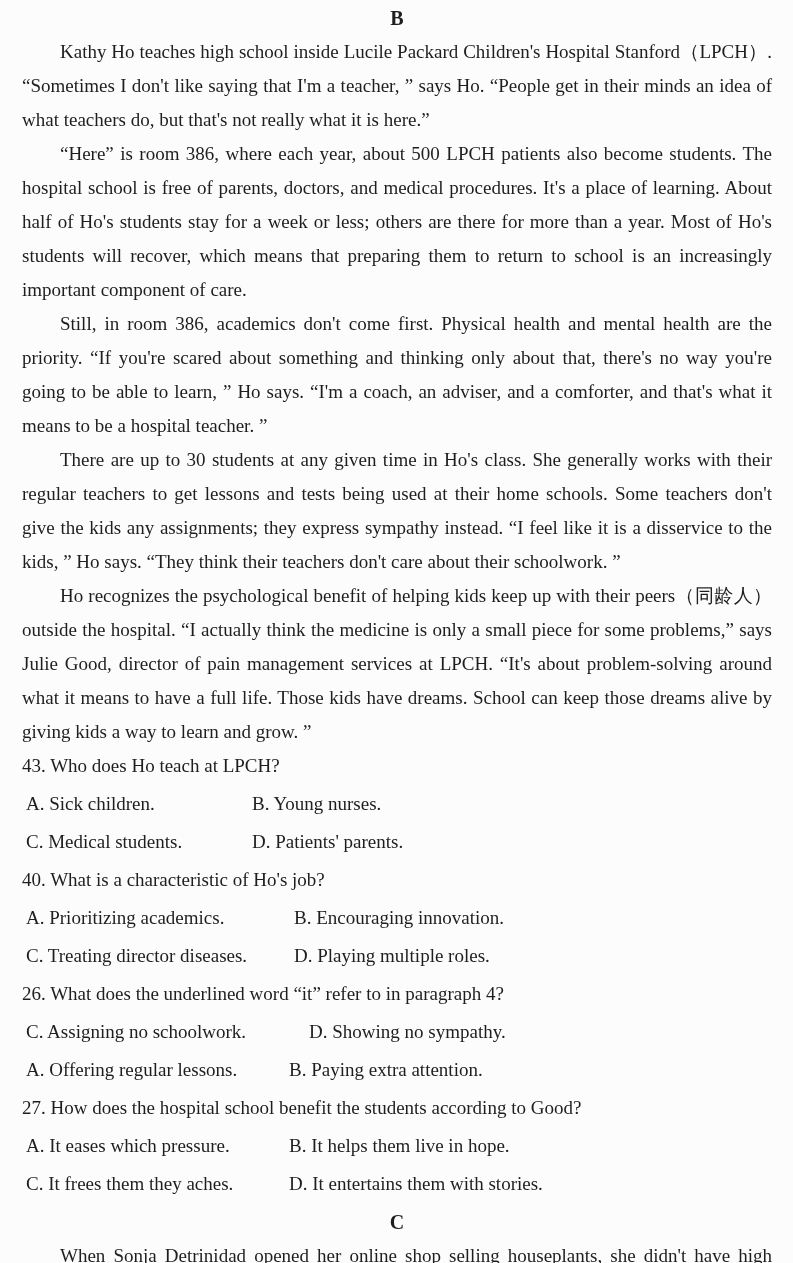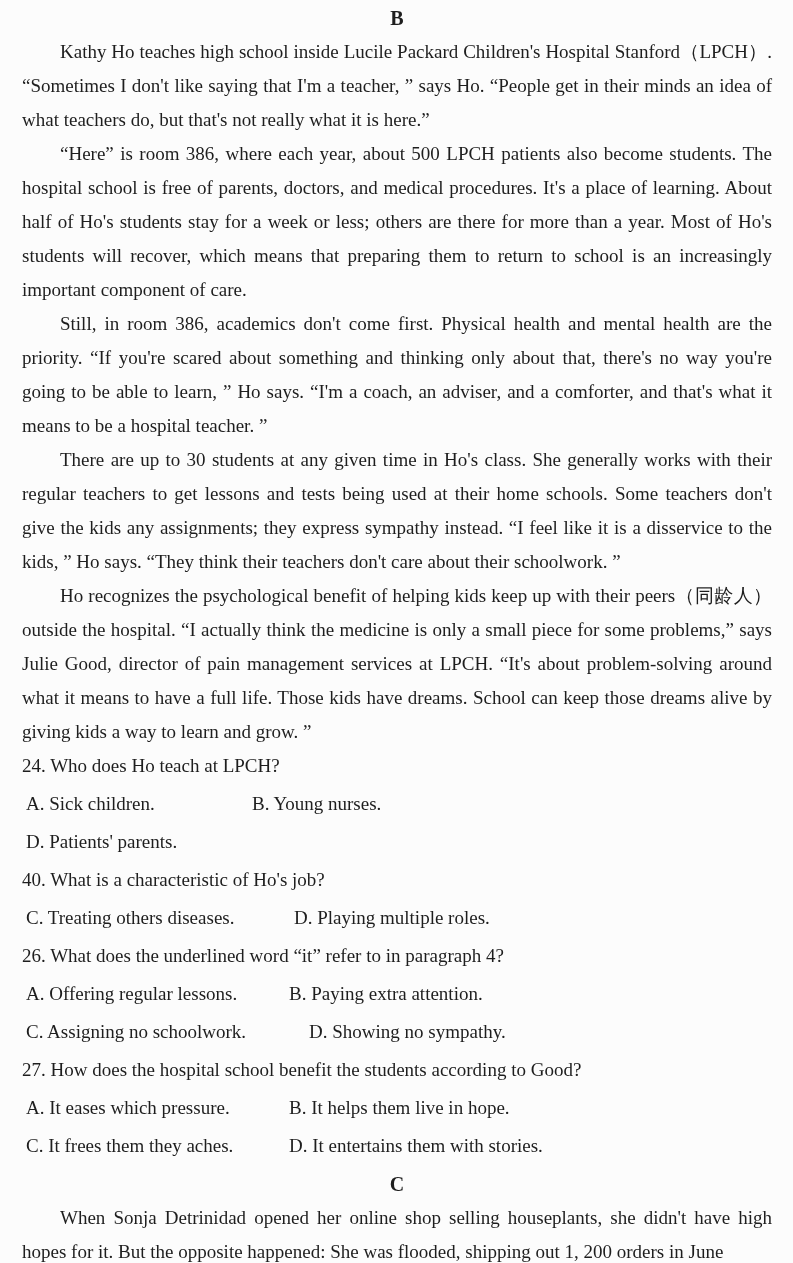--- a/index.html
+++ b/index.html
@@ -43,47 +43,52 @@
 
   <div class="sec-head">B</div>
 
   <p class="para">Kathy Ho teaches high school inside Lucile Packard Children's Hospital Stanford（LPCH）. “Sometimes I don't like saying that I'm a teacher, ” says Ho. “People get in their minds an idea of what teachers do, but that's not really what it is here.”</p>
   <p class="para">“Here” is room 386, where each year, about 500 LPCH patients also become students. The hospital school is free of parents, doctors, and medical procedures. It's a place of learning. About half of Ho's students stay for a week or less; others are there for more than a year. Most of Ho's students will recover, which means that preparing them to return to school is an increasingly important component of care.</p>
   <p class="para">Still, in room 386, academics don't come first. Physical health and mental health are the priority. “If you're scared about something and thinking only about that, there's no way you're going to be able to learn, ” Ho says. “I'm a coach, an adviser, and a comforter, and that's what it means to be a hospital teacher. ”</p>
   <p class="para"><span>There are up to 30 students at any given time in Ho's class. She generally works with their regular teachers to get lessons and tests being used at their home schools. Some teachers don't give the kids any assignments; they express sympathy instead. “I feel like </span><span class="u">it</span><span> is a disservice to the kids, ” Ho says. “They think their teachers don't care about their schoolwork. ”</span></p>
   <p class="para">Ho recognizes the psychological benefit of helping kids keep up with their peers（同龄人）outside the hospital. “I actually think the medicine is only a small piece for some problems,” says Julie Good, director of pain management services at LPCH. “It's about problem-solving around what it means to have a full life. Those kids have dreams. School can keep those dreams alive by giving kids a way to learn and grow. ”</p>
 
   <div>
-    <p class="q-stem">24. Who does Ho teach at LPCH?</p>
+    <p class="q-stem">43. Who does Ho teach at LPCH?</p>
     <p class="opt-row">
       <span class="opt-left c226">A. Sick children.</span>
       <span>B. Young nurses.</span>
     </p>
     <p class="opt-row">
+      <span class="opt-left c226">C. Medical students.</span>
       <span>D. Patients' parents.</span>
     </p>
   </div>
 
   <div>
     <p class="q-stem">40. What is a characteristic of Ho's job?</p>
     <p class="opt-row">
-      <span class="opt-left c268">C. Treating others diseases.</span>
+      <span class="opt-left c268">A. Prioritizing academics.</span>
+      <span>B. Encouraging innovation.</span>
+    </p>
+    <p class="opt-row">
+      <span class="opt-left c268">C. Treating director diseases.</span>
       <span>D. Playing multiple roles.</span>
     </p>
   </div>
 
   <div>
     <p class="q-stem">26. What does the underlined word “it” refer to in paragraph 4?</p>
     <p class="opt-row">
+      <span class="opt-left c283">C. Assigning no schoolwork.</span>
+      <span>D. Showing no sympathy.</span>
+    </p>
+    <p class="opt-row">
       <span class="opt-left c263">A. Offering regular lessons.</span>
       <span>B. Paying extra attention.</span>
-    </p>
-    <p class="opt-row">
-      <span class="opt-left c283">C. Assigning no schoolwork.</span>
-      <span>D. Showing no sympathy.</span>
     </p>
   </div>
 
   <div>
     <p class="q-stem">27. How does the hospital school benefit the students according to Good?</p>
     <p class="opt-row">
       <span class="opt-left c263">A. It eases which pressure.</span>
       <span>B. It helps them live in hope.</span>
     </p>
     <p class="opt-row">

